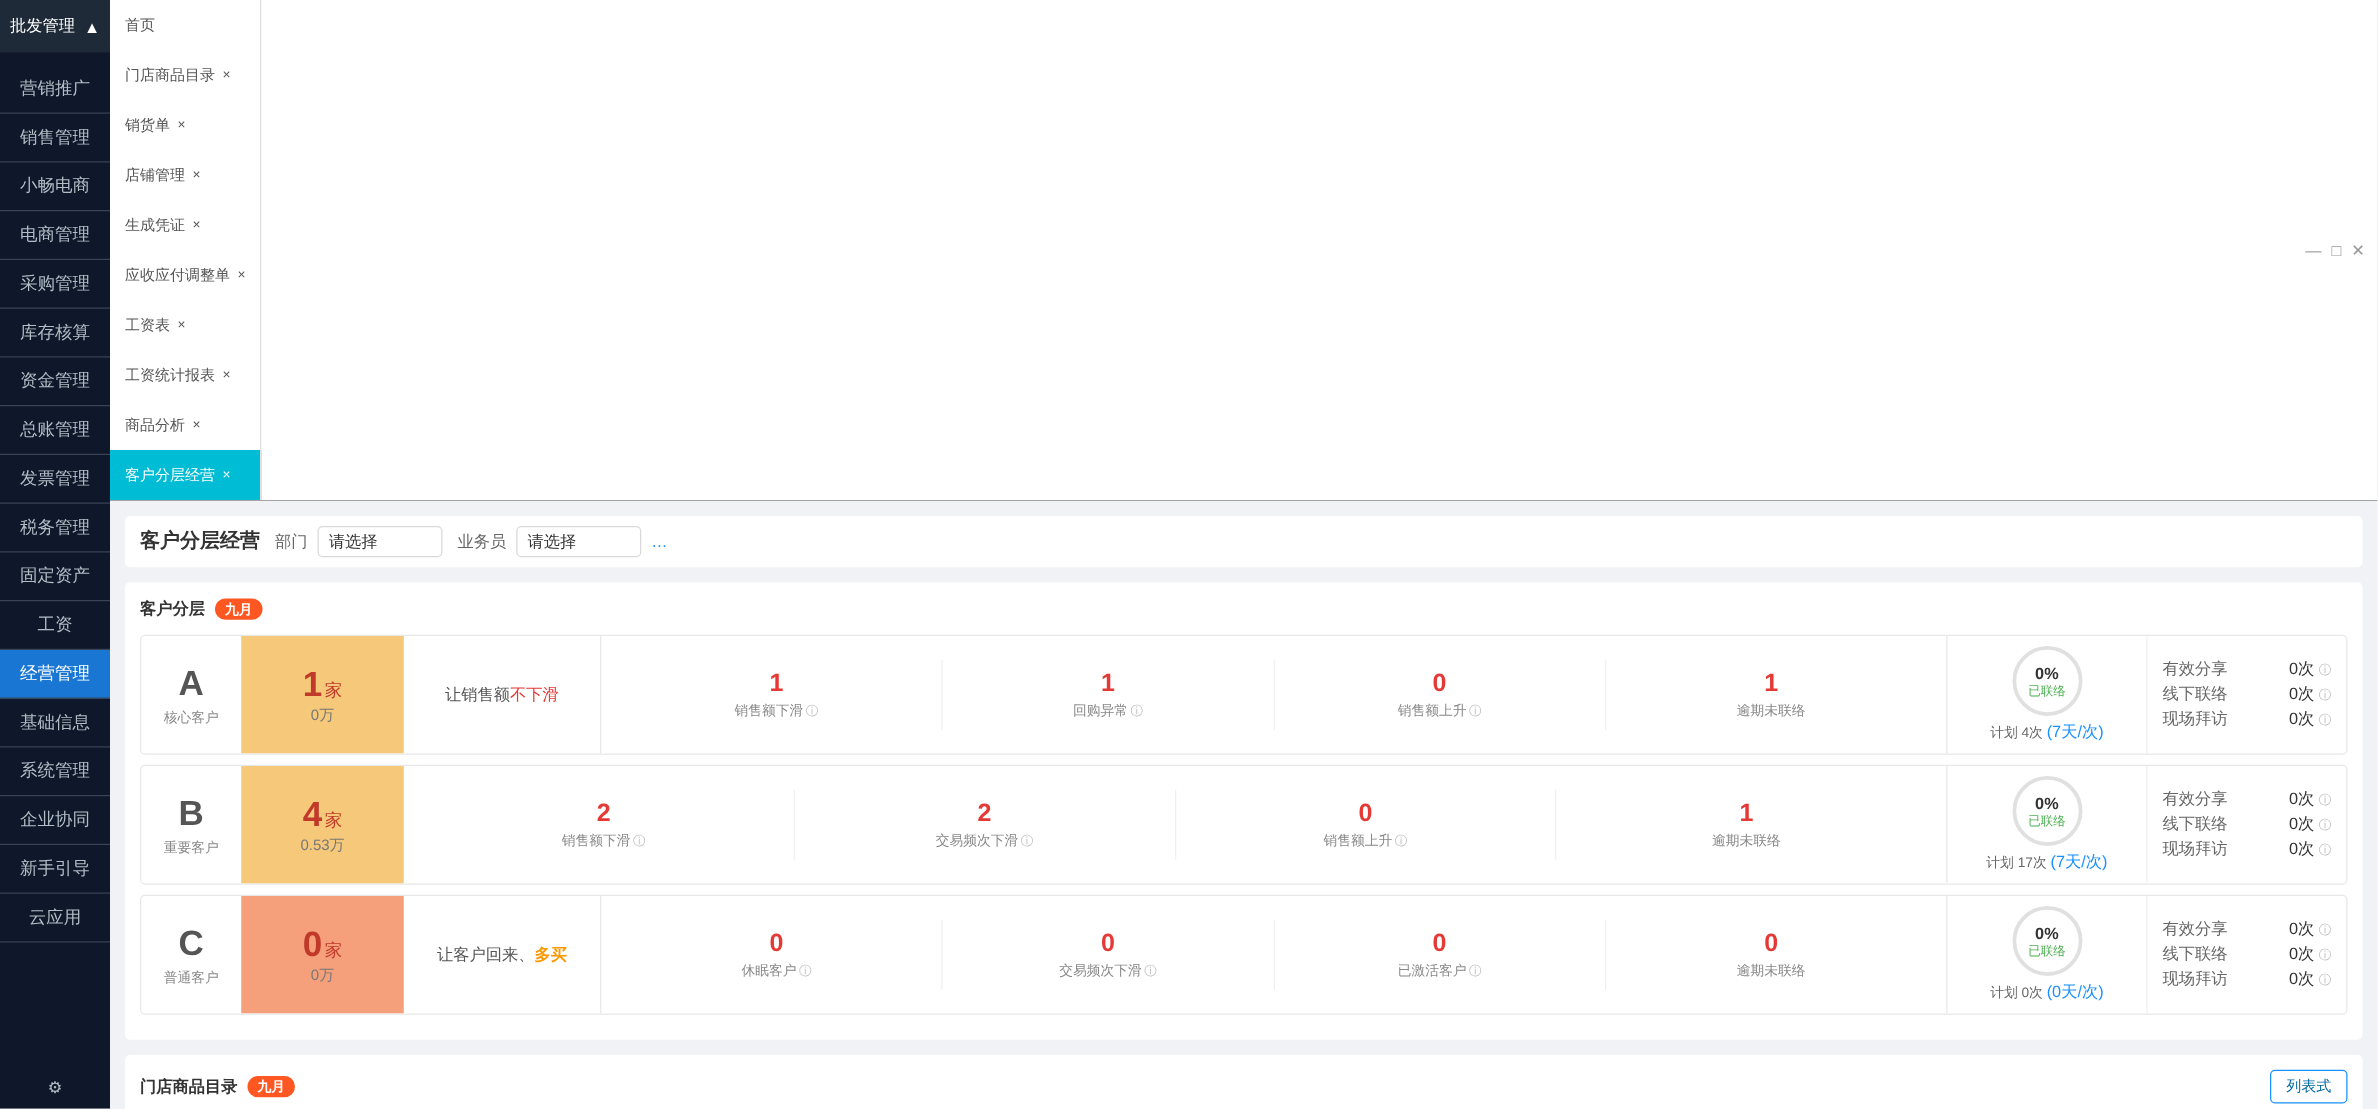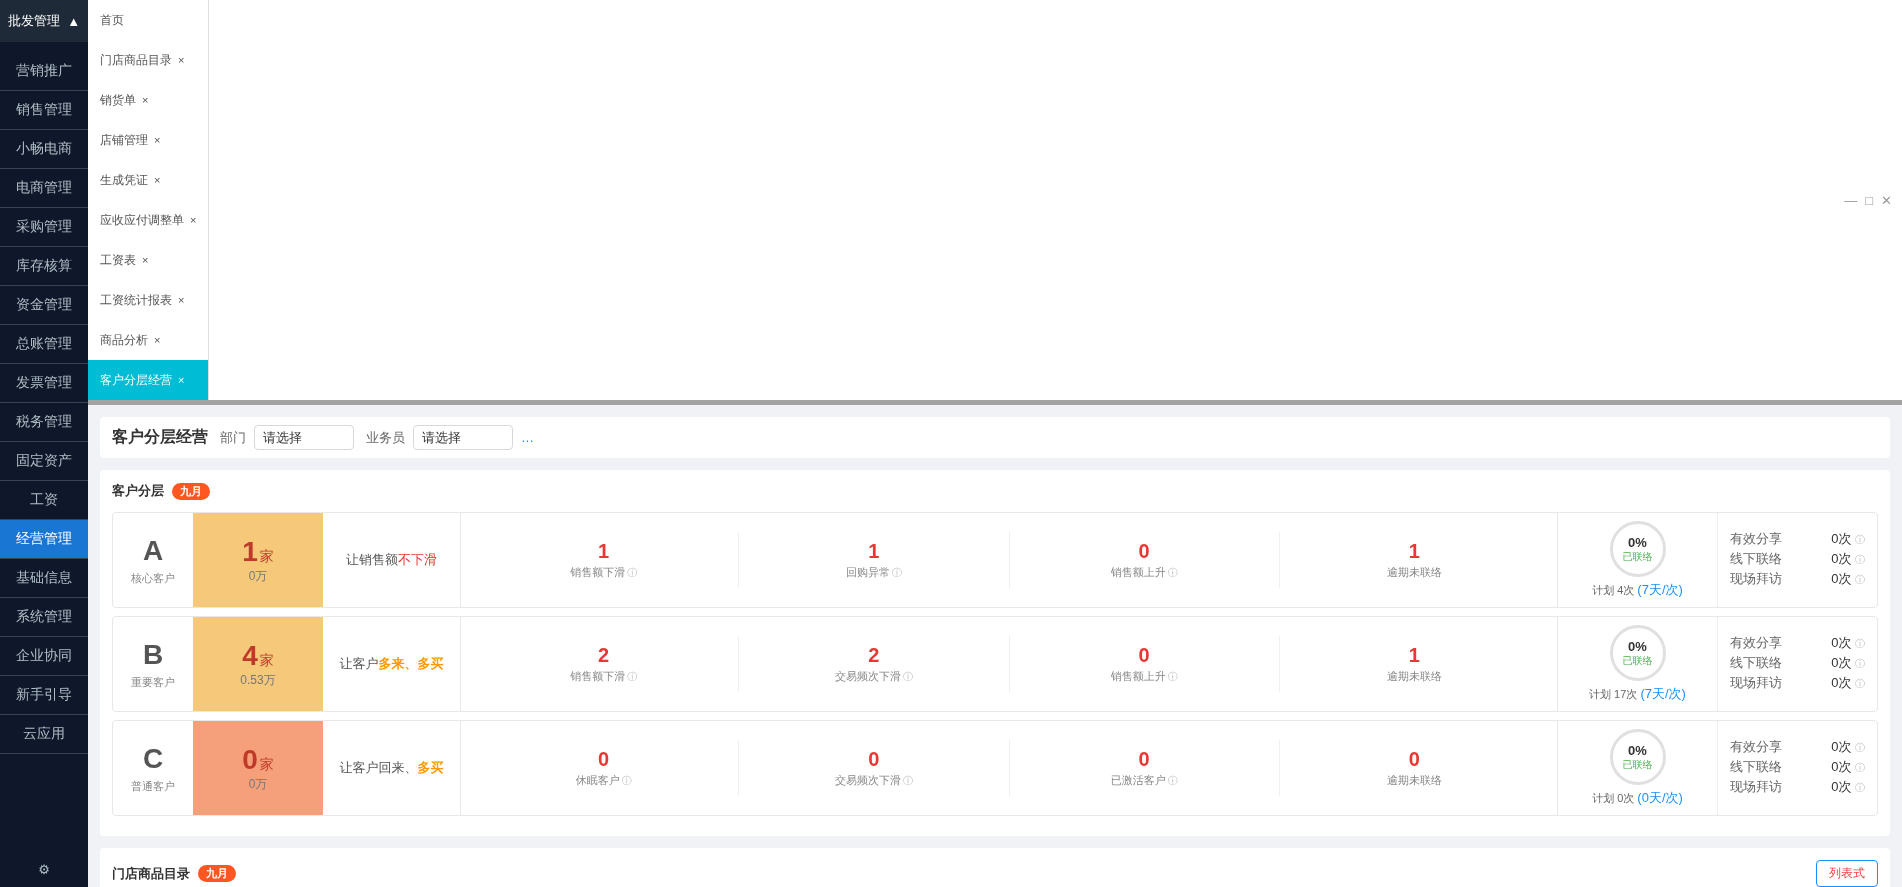--- a/index.html
+++ b/index.html
@@ -49,21 +49,21 @@
       display: flex;
       flex-direction: column;
       overflow: hidden;
     }
 
     
     .tab-bar {
       background: #fff;
       display: flex;
       align-items: center;
-      border-bottom: 5px solid #a3a3a3;
+      border-bottom: 1px solid #a3a3a3;
       min-height: 40px;
       overflow-x: auto;
       flex-shrink: 0;
       gap: 48px;
     }
     .tab-item {
       display: flex;
       align-items: center;
       padding: 0 12px;
       height: 40px;
@@ -160,21 +160,21 @@
       display: flex;
       flex-direction: column;
       align-items: center;
       justify-content: center;
       padding: 8px;
       position: relative;
       flex-shrink: 0;
     }
 
     .tier-action {
-      width: 138px;
+      width: 158px;
       display: flex;
       align-items: center;
       justify-content: center;
       padding: 8px;
       font-size: 13px;
       color: #555;
       flex-shrink: 0;
       border-right: 1px solid #e8e8e8;
     }
 
@@ -248,21 +248,21 @@
     .biz-stats-title {
       font-size: 14px;
       font-weight: bold;
       color: #333;
       display: flex;
       align-items: center;
       gap: 8px;
     }
     .list-view-btn {
       border: 1px solid #1890ff;
-      color: #ef4444;
+      color: #0369a1;
       background: #fff;
       padding: 4px 12px;
       border-radius: 4px;
       cursor: pointer;
       font-size: 12px;
     }
   </style>
 </head>
 <body>
 
@@ -403,21 +403,20 @@
               <span class="tier-letter">B</span>
               <span class="tier-name">重要客户</span>
             </div>
             <div class="tier-count-block" style="background: rgb(245, 200, 122);">
     <div style="display:flex;align-items:baseline;gap:2px;">
       <span style="font-size:28px;font-weight:bold;color:#c0392b;">4</span>
       <span style="font-size:14px;color:#c0392b;">家</span>
     </div>
     <div style="font-size:12px;color:#777;">0.53万</div>
   </div>
-            <div class="tier-action">让客户<span style="color:#ff9800;font-weight:bold;">多来、多买</span></div>
             <div class="tier-stats">
               <div class="stat-block">
       <span class="stat-num">2</span>
       <span class="stat-label">销售额下滑 <span class="info-icon">ⓘ</span></span>
     </div>
               <div class="stat-block">
       <span class="stat-num">2</span>
       <span class="stat-label">交易频次下滑 <span class="info-icon">ⓘ</span></span>
     </div>
               <div class="stat-block">

